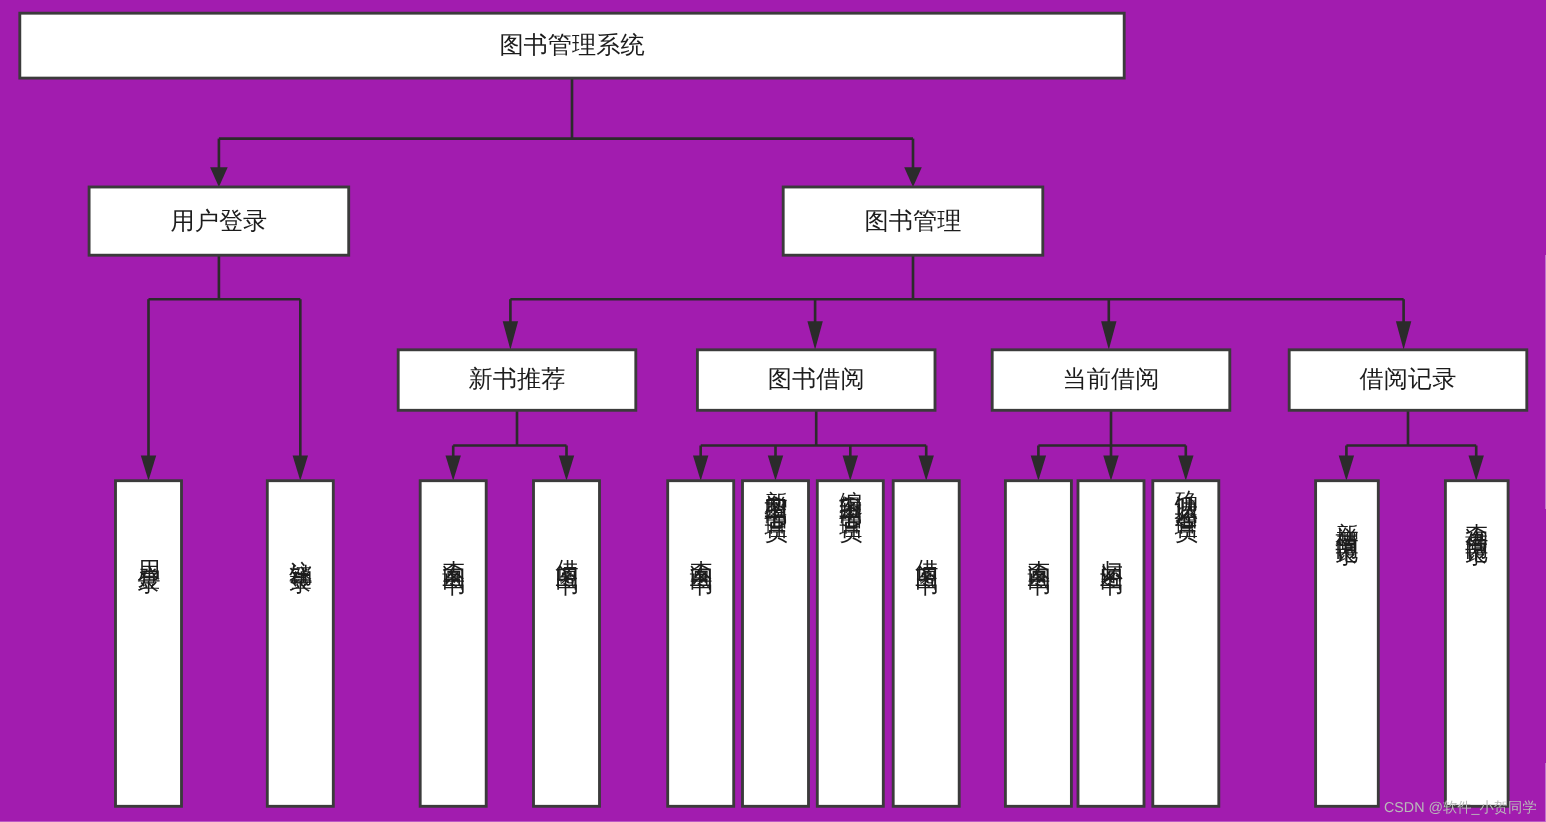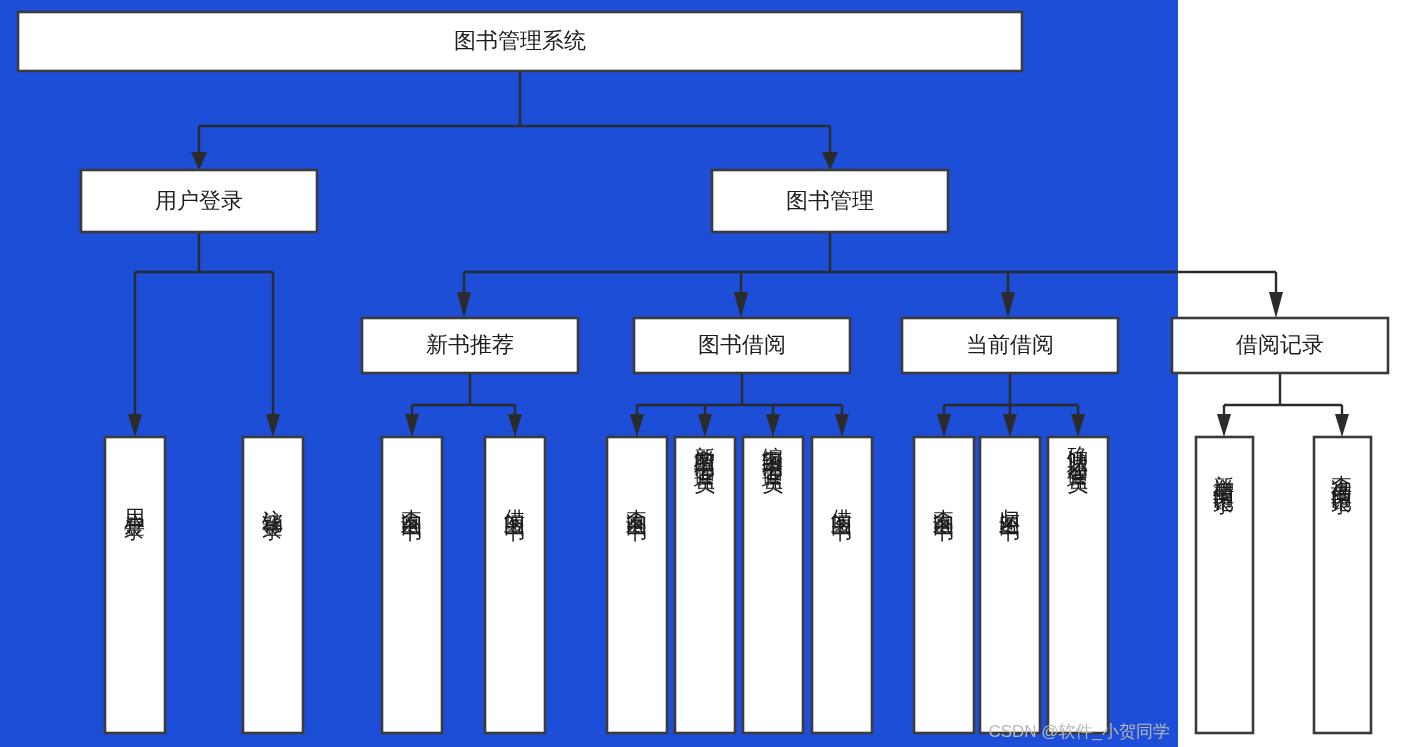--- a/index.html
+++ b/index.html
@@ -8,23 +8,23 @@
     background: #ffffff;
   }
   body {
     width: 1405px;
     height: 747px;
     font-family: "Liberation Sans", "DejaVu Sans", sans-serif;
     overflow: hidden;
   }
   #diagram-root {
     position: relative;
-    width: 1178px;
+    width: 1405px;
     height: 747px;
-    background: #1d4ed8;
+    background: #a21caf;
   }
   svg#flow-svg {
     position: absolute;
     top: 0;
     left: 0;
     width: 1405px;
     height: 747px;
     display: block;
   }
   .node-box {
@@ -53,21 +53,21 @@
     fill: none;
   }
   .arrow-head {
     fill: #2b2b2b;
   }
   .watermark {
     position: absolute;
     right: 8px;
     bottom: 4px;
     font-family: "Liberation Sans", "DejaVu Sans", sans-serif;
-    font-size: 17px;
+    font-size: 13px;
     color: #b9b9b9;
     white-space: nowrap;
     user-select: none;
   }
 </style>
 </head>
 <body>
 
 <div id="diagram-root">
 

